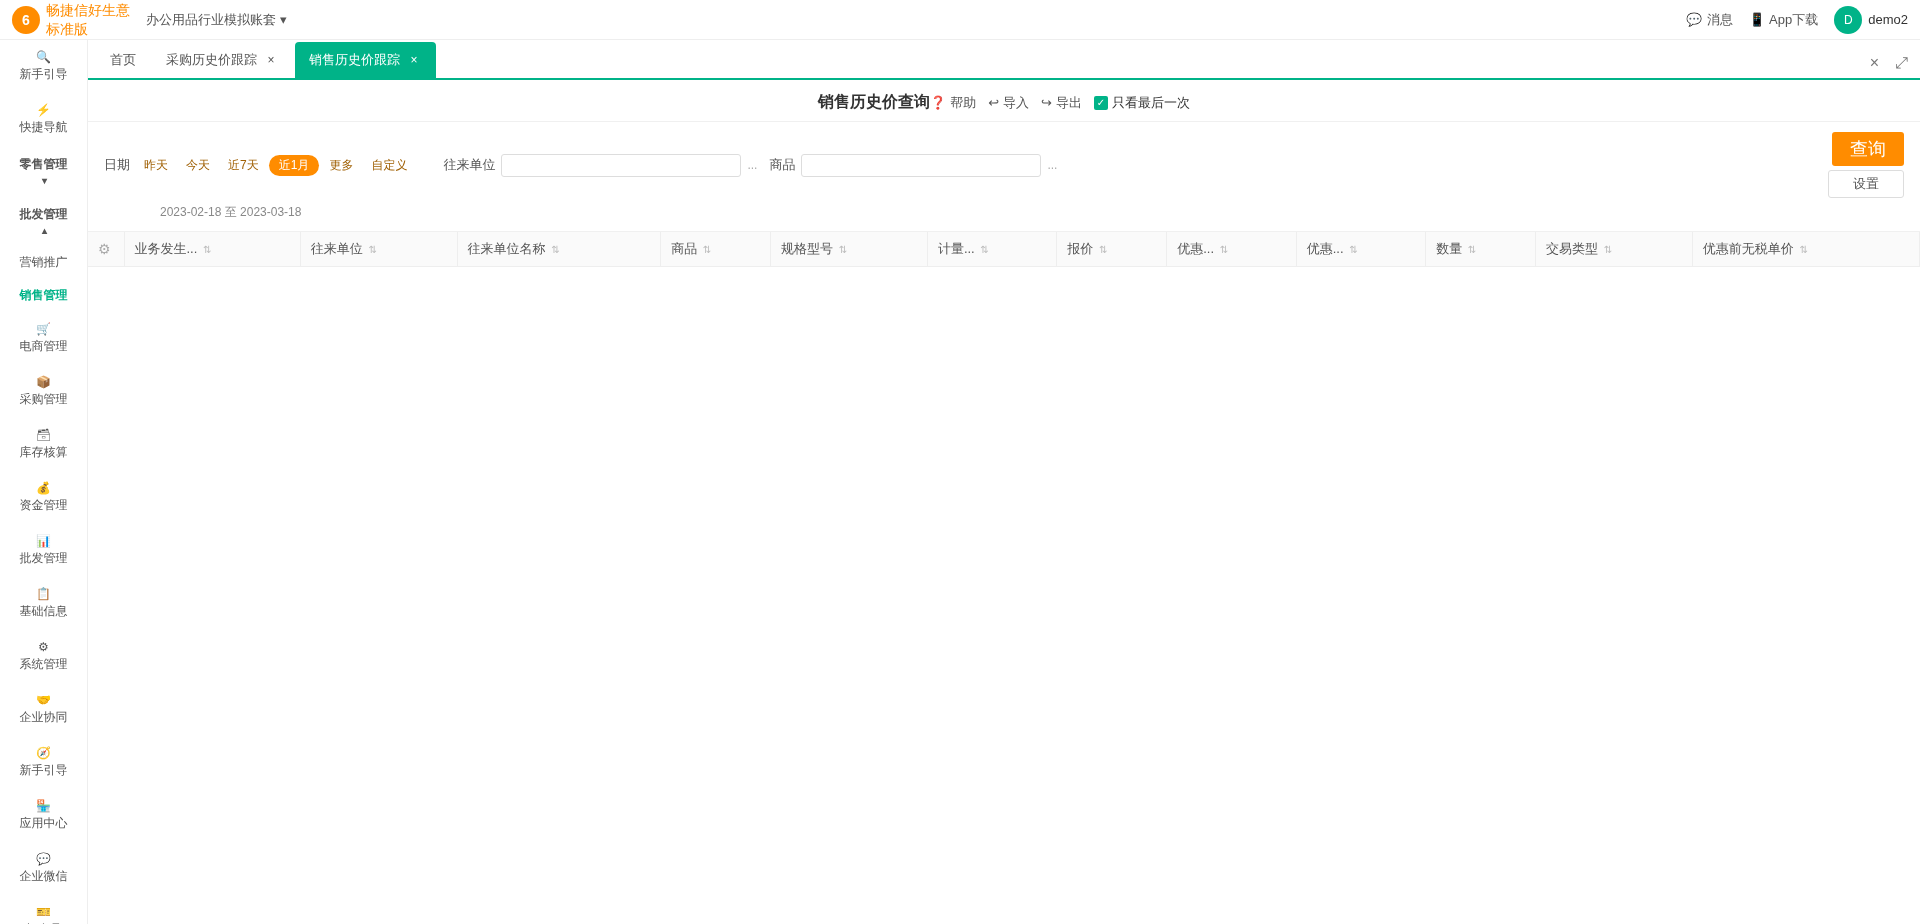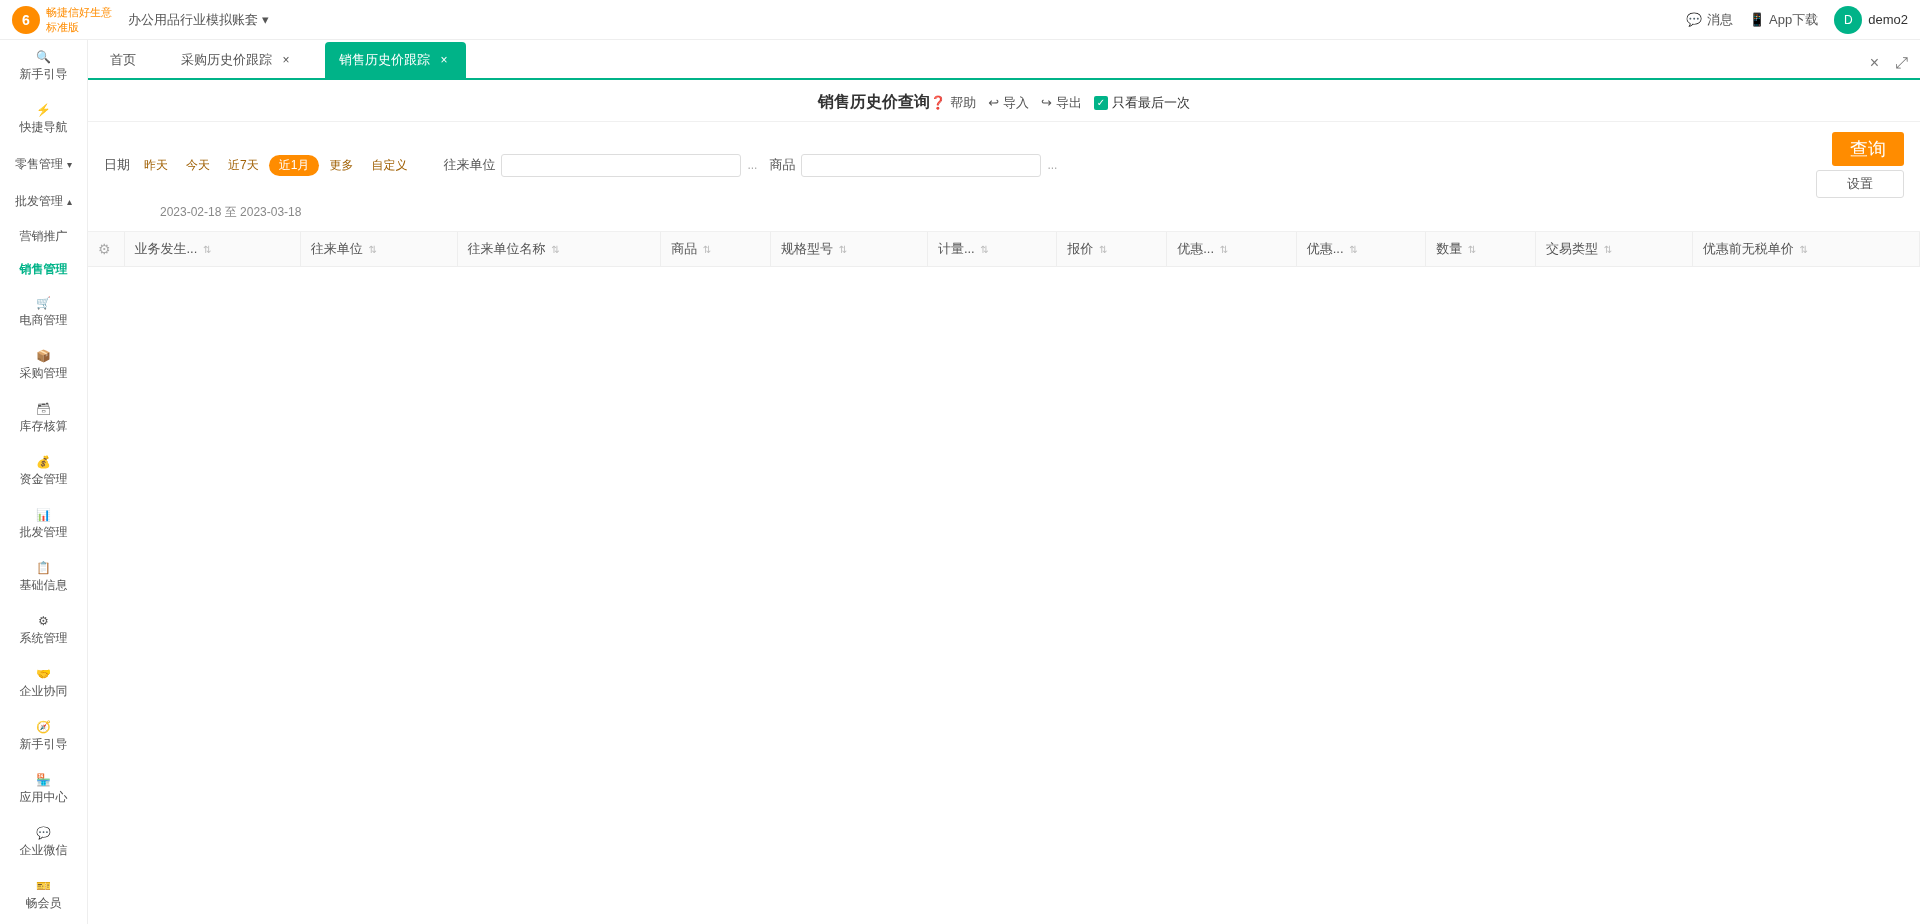--- a/index.html
+++ b/index.html
@@ -32,21 +32,21 @@
       background: #ff8c00;
       border-radius: 50%;
       display: flex;
       align-items: center;
       justify-content: center;
       color: white;
       font-size: 14px;
       font-weight: bold;
     }
     .logo-text {
-      font-size: 11px;
+      font-size: 14px;
       color: #ff8c00;
       line-height: 1.3;
     }
     .app-selector {
       display: flex;
       align-items: center;
       gap: 4px;
       font-size: 13px;
       color: #555;
       cursor: pointer;
@@ -106,21 +106,21 @@
       flex-direction: column;
       align-items: center;
       padding: 10px 4px;
       cursor: pointer;
       font-size: 12px;
       color: #555;
       border-bottom: none;
       gap: 2px;
       position: relative;
     }
-    .sidebar-item.has-submenu { flex-direction: row; justify-content: center; padding: 10px 8px; }
+    .sidebar-item.has-submenu { flex-direction: column; justify-content: center; padding: 10px 8px; font-weight: bold; }
     .sidebar-item .arrow { font-size: 10px; margin-left: 2px; }
     .sidebar-sub-item {
       padding: 8px 12px;
       font-size: 12px;
       color: #555;
       cursor: pointer;
       text-align: center;
     }
     .sidebar-sub-item.active { color: #00b388; font-weight: bold; }
 
@@ -135,21 +135,20 @@
 
     
     .tab-bar {
       height: 40px;
       background: #fff;
       display: flex;
       align-items: flex-end;
       border-bottom: 2px solid #00b388;
       flex-shrink: 0;
       padding: 0 8px;
-      gap: 15px;
     }
     .tab {
       display: flex;
       align-items: center;
       gap: 6px;
       padding: 8px 14px;
       font-size: 13px;
       cursor: pointer;
       color: #555;
       border-radius: 4px 4px 0 0;
@@ -289,21 +288,21 @@
       color: #fff;
       border: none;
       padding: 5px 18px;
       border-radius: 3px;
       font-size: 18px;
       cursor: pointer;
     }
     .settings-btn {
       border: 1px solid #ddd;
       background: #fff;
-      padding: 4px 30px;
+      padding: 4px 24px;
       border-radius: 3px;
       font-size: 13px;
       cursor: pointer;
       color: #555;
     }
 
     
     .table-area {
       padding: 0;
     }

